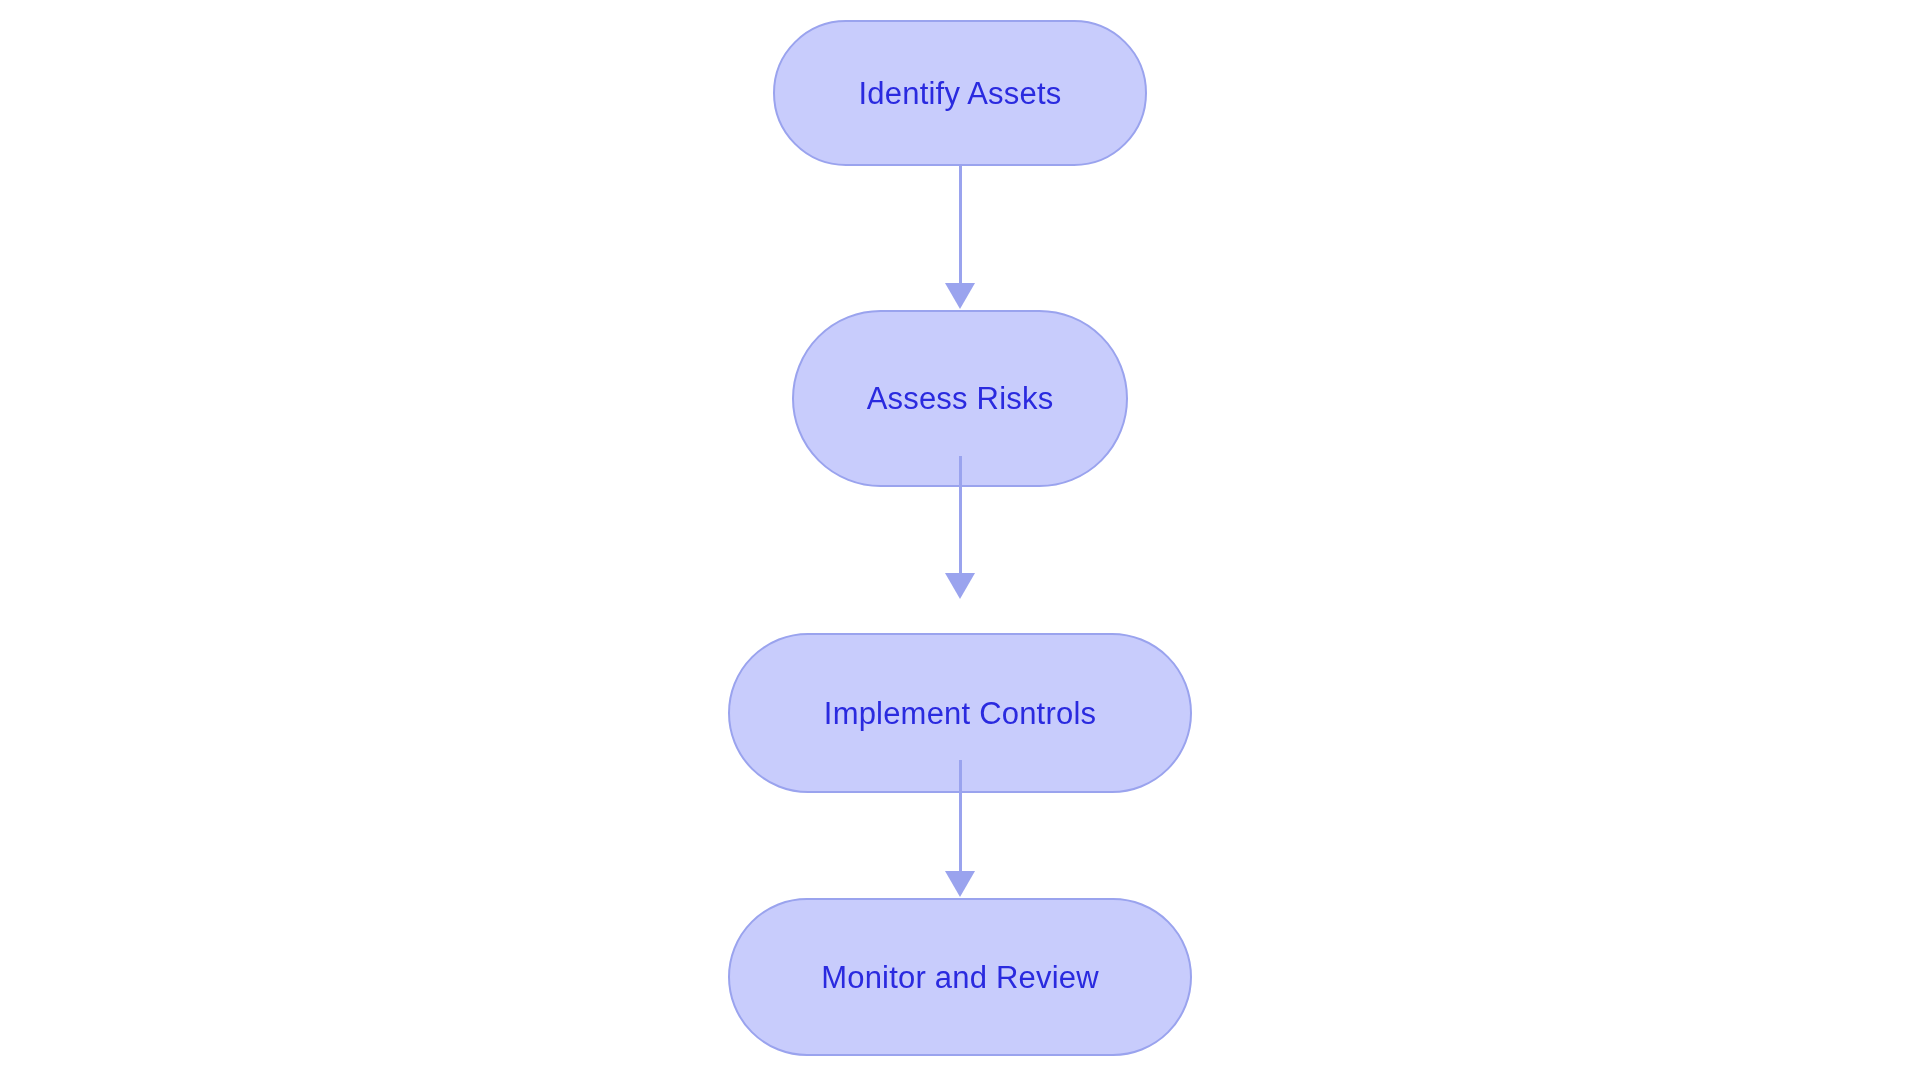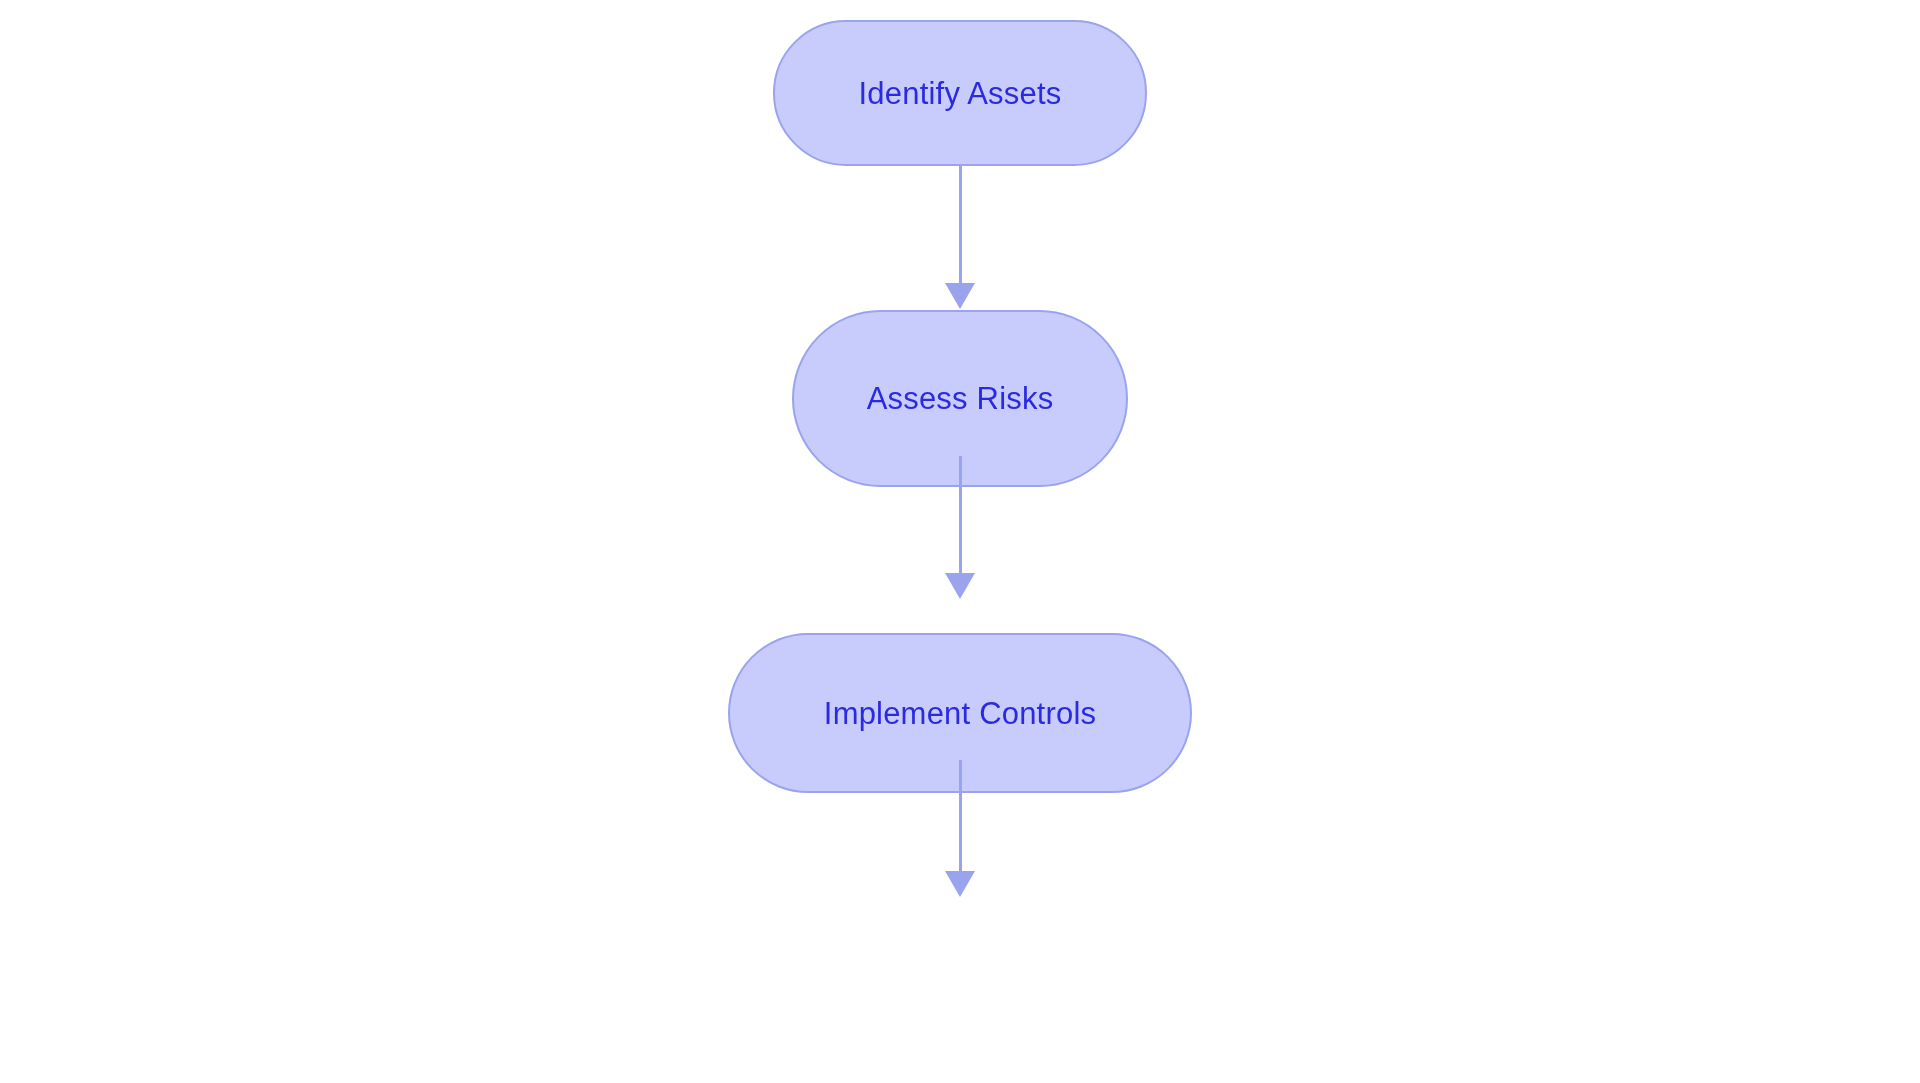--- a/index.html
+++ b/index.html
@@ -122,15 +122,18 @@
 
     <div class="node node-3">
       <span class="node-label">Implement Controls</span>
     </div>
 
     <div class="connector connector-3">
       <span class="connector-line"></span>
       <span class="connector-head"></span>
     </div>
 
+    <div class="node node-4">
+      <span class="node-label">Monitor and Review</span>
+    </div>
 
   </div>
 </div>
 
 </body></html>

